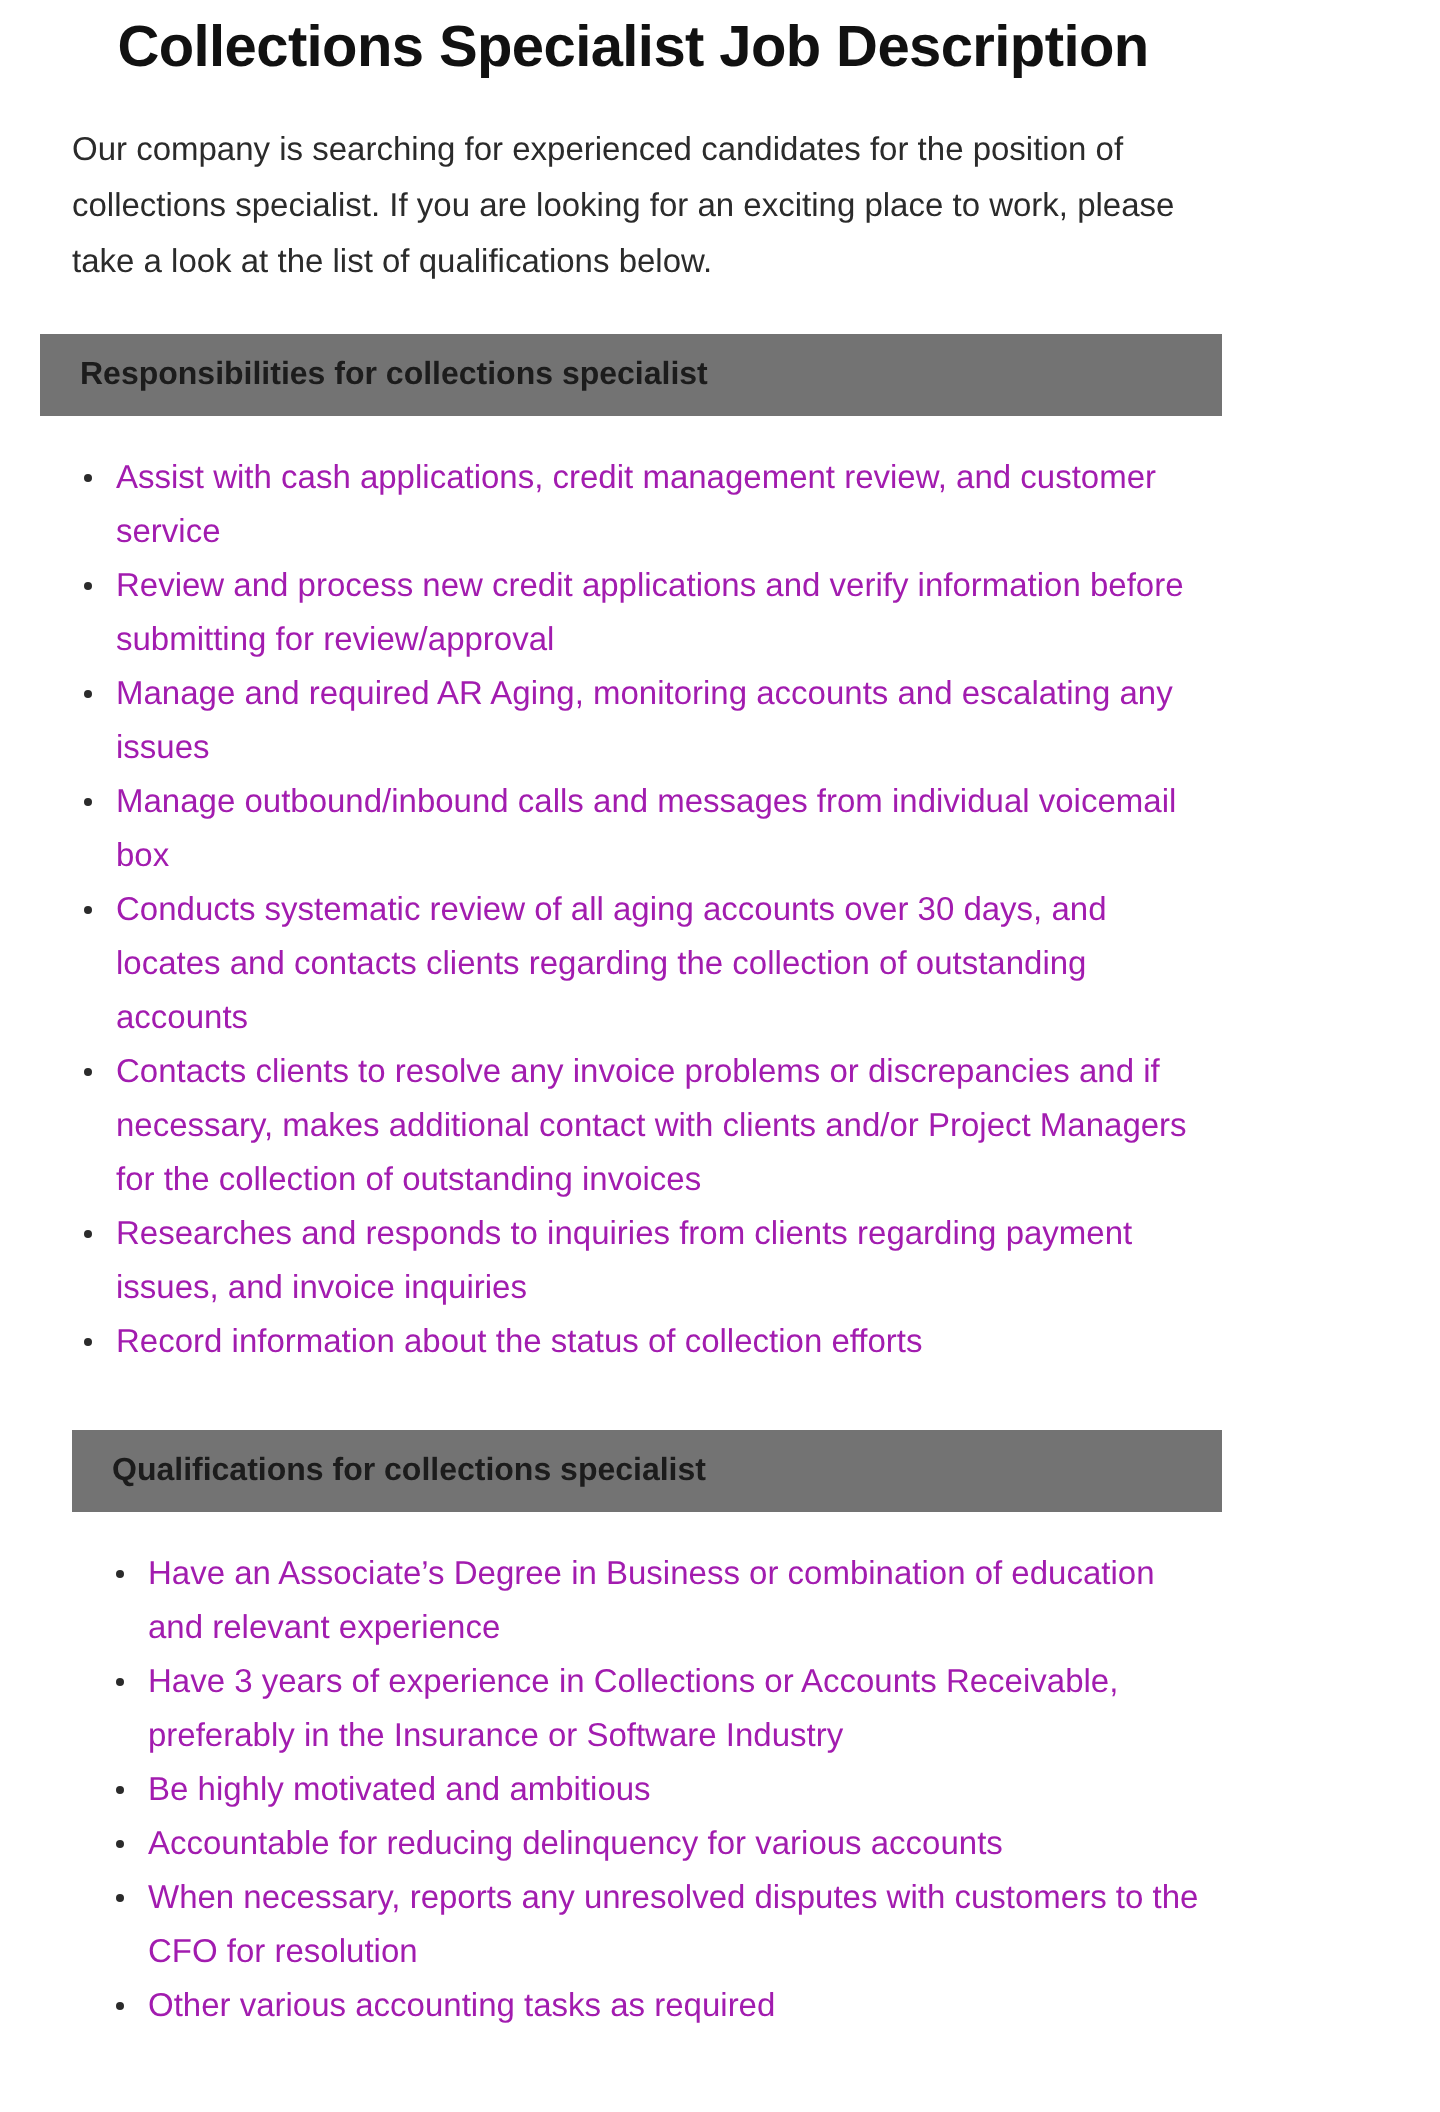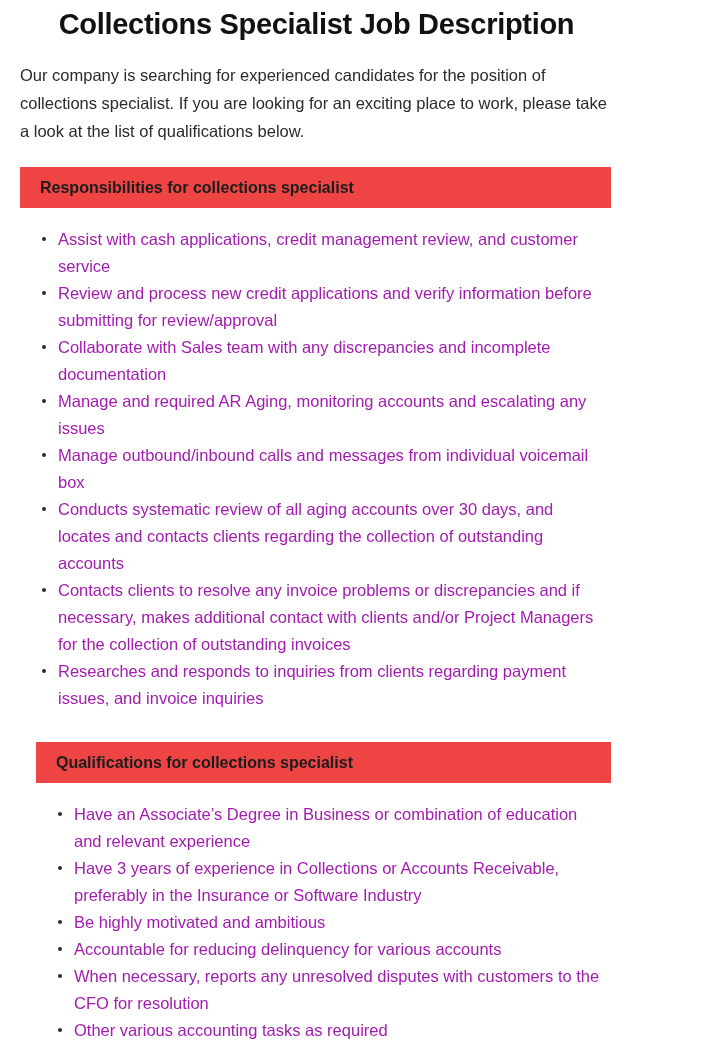--- a/index.html
+++ b/index.html
@@ -24,31 +24,31 @@
     font-size: 29px;
     font-weight: bold;
     color: #111111;
     text-align: center;
     letter-spacing: -0.3px;
     margin: 4px 0 0 0;
     padding: 0 14px;
     line-height: 40px;
   }
   .intro {
-    margin: 17px 0 0 0;
+    margin: 17px 0 0 16px;
     padding: 0 22px 0 20px;
     font-size: 16.5px;
     line-height: 28px;
     color: #2b2b2b;
   }
   .section {
     margin-top: 22px;
   }
   .section-header {
-    background: #ef4444;
+    background: #737373;
     margin: 0 22px 0 20px;
     padding: 12px 0 12px 20px;
     font-size: 16px;
     font-weight: bold;
     color: #1c1c1c;
     line-height: 17px;
   }
   .bullet-list {
     list-style: none;
     margin: 0;
@@ -83,26 +83,26 @@
 
   <h1 class="doc-title">Collections Specialist Job Description</h1>
 
   <p class="intro">Our company is searching for experienced candidates for the position of collections specialist. If you are looking for an exciting place to work, please take a look at the list of qualifications below.</p>
 
   <div class="section section-responsibilities">
     <div class="section-header">Responsibilities for collections specialist</div>
     <ul class="bullet-list list-responsibilities">
       <li>Assist with cash applications, credit management review, and customer service</li>
       <li>Review and process new credit applications and verify information before submitting for review/approval</li>
-      <li>Collaborate with Sales team with any discrepancies and incomplete documentation</li>
       <li>Manage and required AR Aging, monitoring accounts and escalating any issues</li>
       <li>Manage outbound/inbound calls and messages from individual voicemail box</li>
       <li>Conducts systematic review of all aging accounts over 30 days, and locates and contacts clients regarding the collection of outstanding accounts</li>
       <li>Contacts clients to resolve any invoice problems or discrepancies and if necessary, makes additional contact with clients and/or Project Managers for the collection of outstanding invoices</li>
       <li>Researches and responds to inquiries from clients regarding payment issues, and invoice inquiries</li>
+      <li>Record information about the status of collection efforts</li>
     </ul>
   </div>
 
   <div class="section section-qualifications">
     <div class="section-header">Qualifications for collections specialist</div>
     <ul class="bullet-list list-qualifications">
       <li>Have an Associate’s Degree in Business or combination of education and relevant experience</li>
       <li>Have 3 years of experience in Collections or Accounts Receivable, preferably in the Insurance or Software Industry</li>
       <li>Be highly motivated and ambitious</li>
       <li>Accountable for reducing delinquency for various accounts</li>

